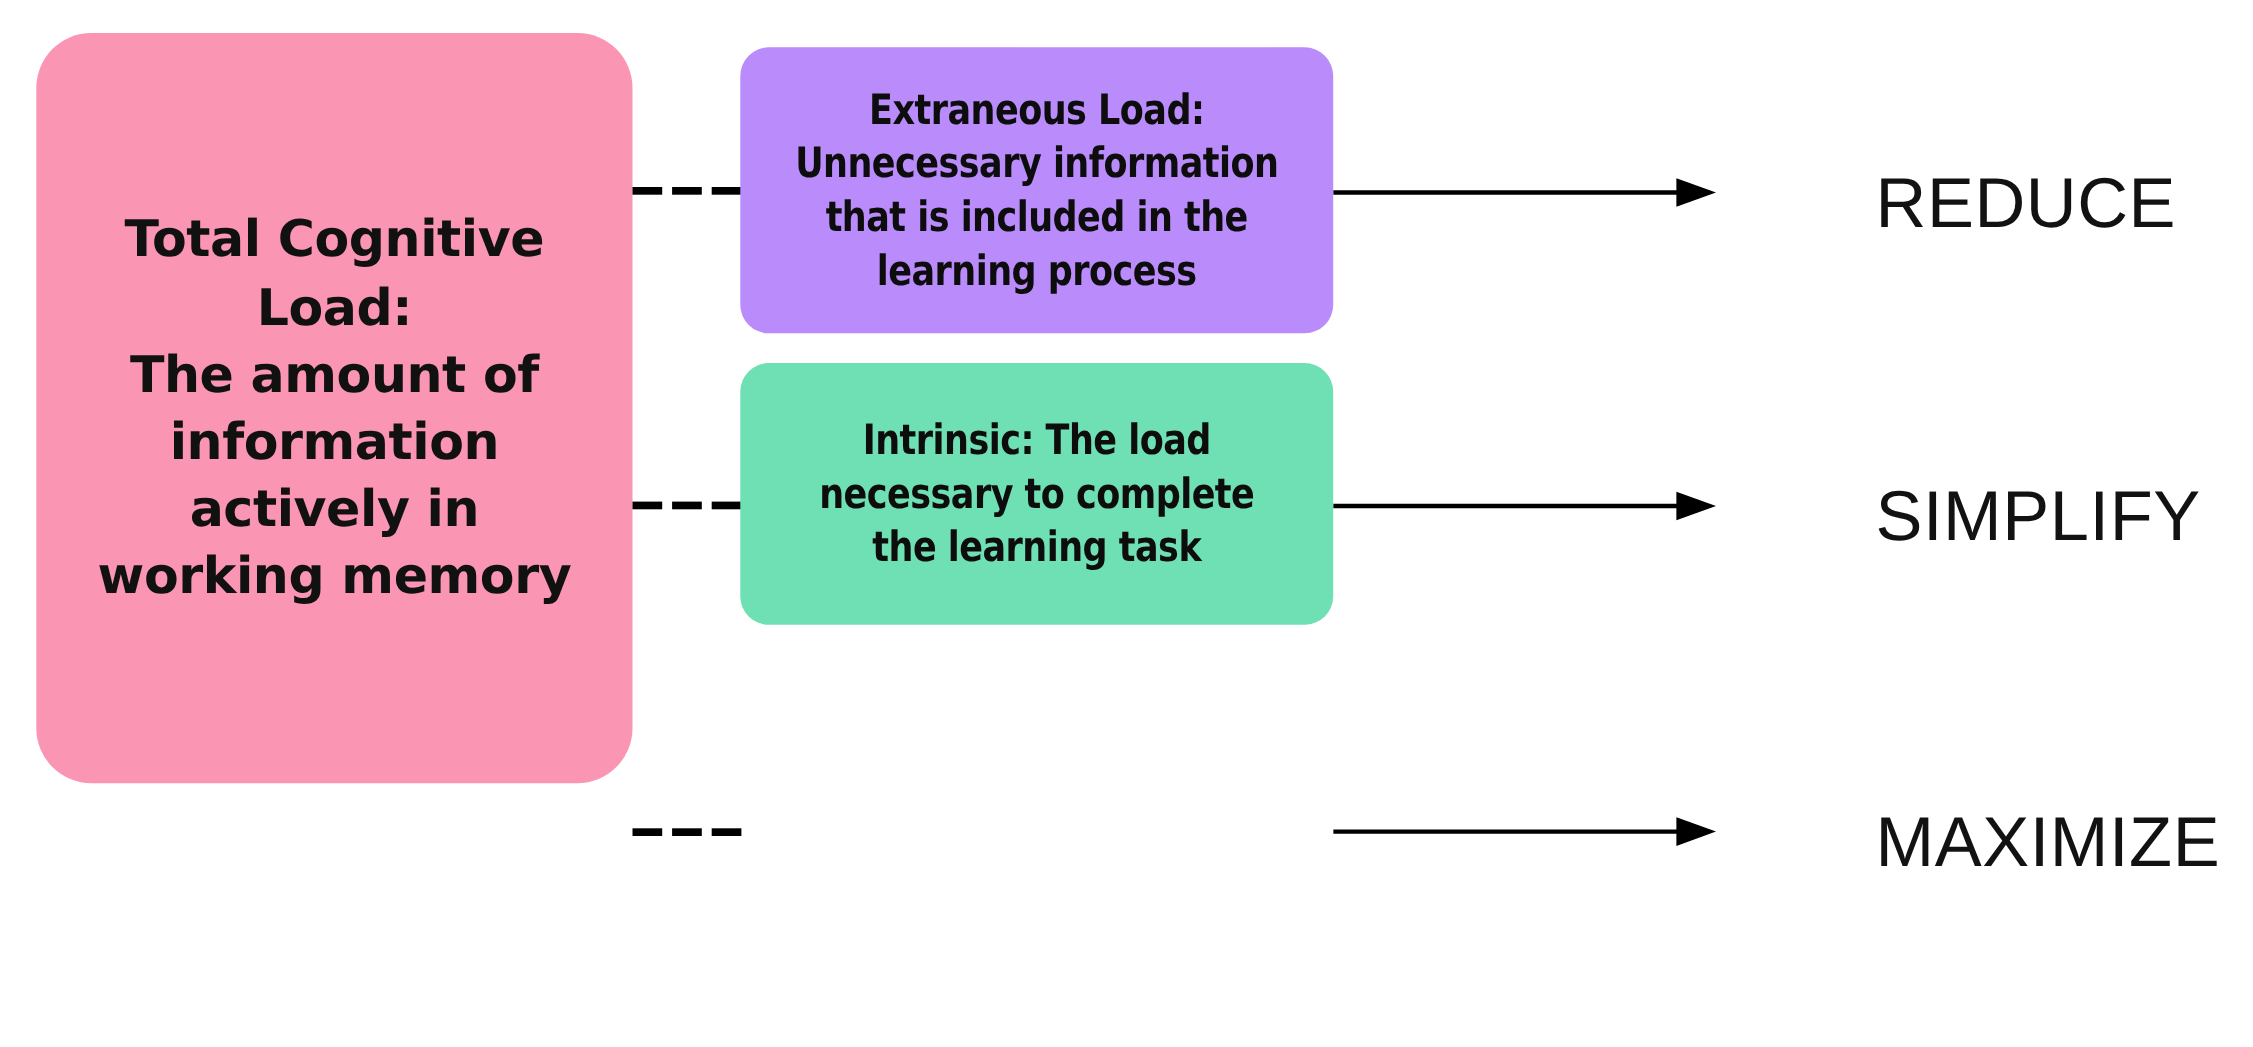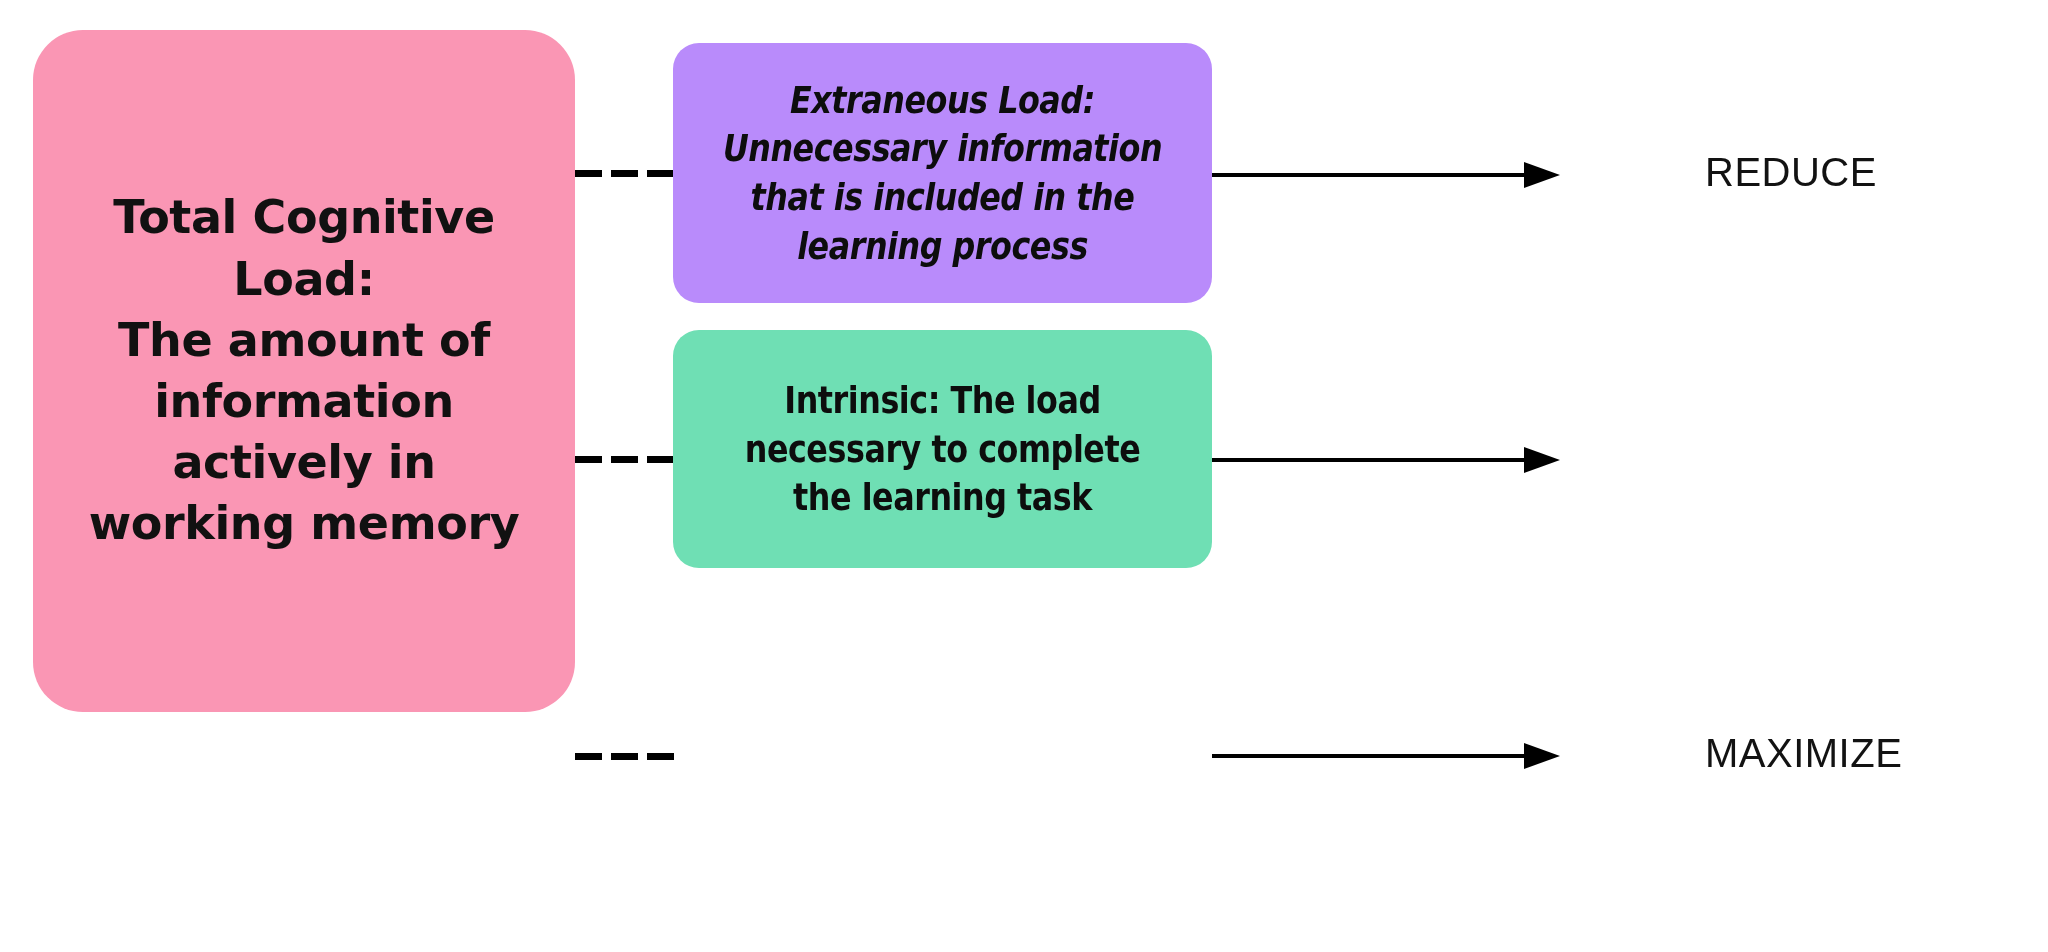--- a/index.html
+++ b/index.html
@@ -58,21 +58,21 @@
     font-weight: 700;
     font-size: 38px;
     line-height: 1.28;
     letter-spacing: -0.5px;
     text-align: center;
     color: #0d0d0d;
     white-space: pre-line;
     transform: scaleX(0.93);
   }
 
-  #cat-0 { top: 43px;  height: 260px; font-style: italic; }
+  #cat-0 { top: 43px;  height: 260px; }
   #cat-1 { top: 330px; height: 238px; }
   #cat-2 { top: 632px; height: 261px; }
 
   
   .dash-link {
     position: absolute;
     left: 575px;
     width: 99px;
     height: 7px;
   }
@@ -103,21 +103,21 @@
   #arrow-0 { top: 155px; }
   #arrow-1 { top: 440px; }
   #arrow-2 { top: 736px; }
 
   
   .outcome-label {
     position: absolute;
     left: 1705px;
     font-family: "Liberation Sans", sans-serif;
     font-weight: 400;
-    font-size: 40px;
+    font-size: 64px;
     line-height: 1;
     letter-spacing: 0.5px;
     color: #121212;
     white-space: nowrap;
   }
   #outcome-0 { top: 152px; }
   #outcome-1 { top: 437px; }
   #outcome-2 { top: 733px; text-align: right; }
 </style>
 </head>
@@ -169,15 +169,16 @@
     </svg>
   </div>
   <div class="arrow" id="arrow-2">
     <svg width="350" height="40" viewBox="0 0 350 40" xmlns="http://www.w3.org/2000/svg">
       <line x1="0" y1="20" x2="316" y2="20" stroke="#000000" stroke-width="4"></line>
       <polygon points="312,7 348,20 312,33" fill="#000000"></polygon>
     </svg>
   </div>
 
   <div class="outcome-label" id="outcome-0">REDUCE</div>
+  <div class="outcome-label" id="outcome-1">SIMPLIFY</div>
   <div class="outcome-label" id="outcome-2">MAXIMIZE</div>
 
 </div>
 
 </body></html>

